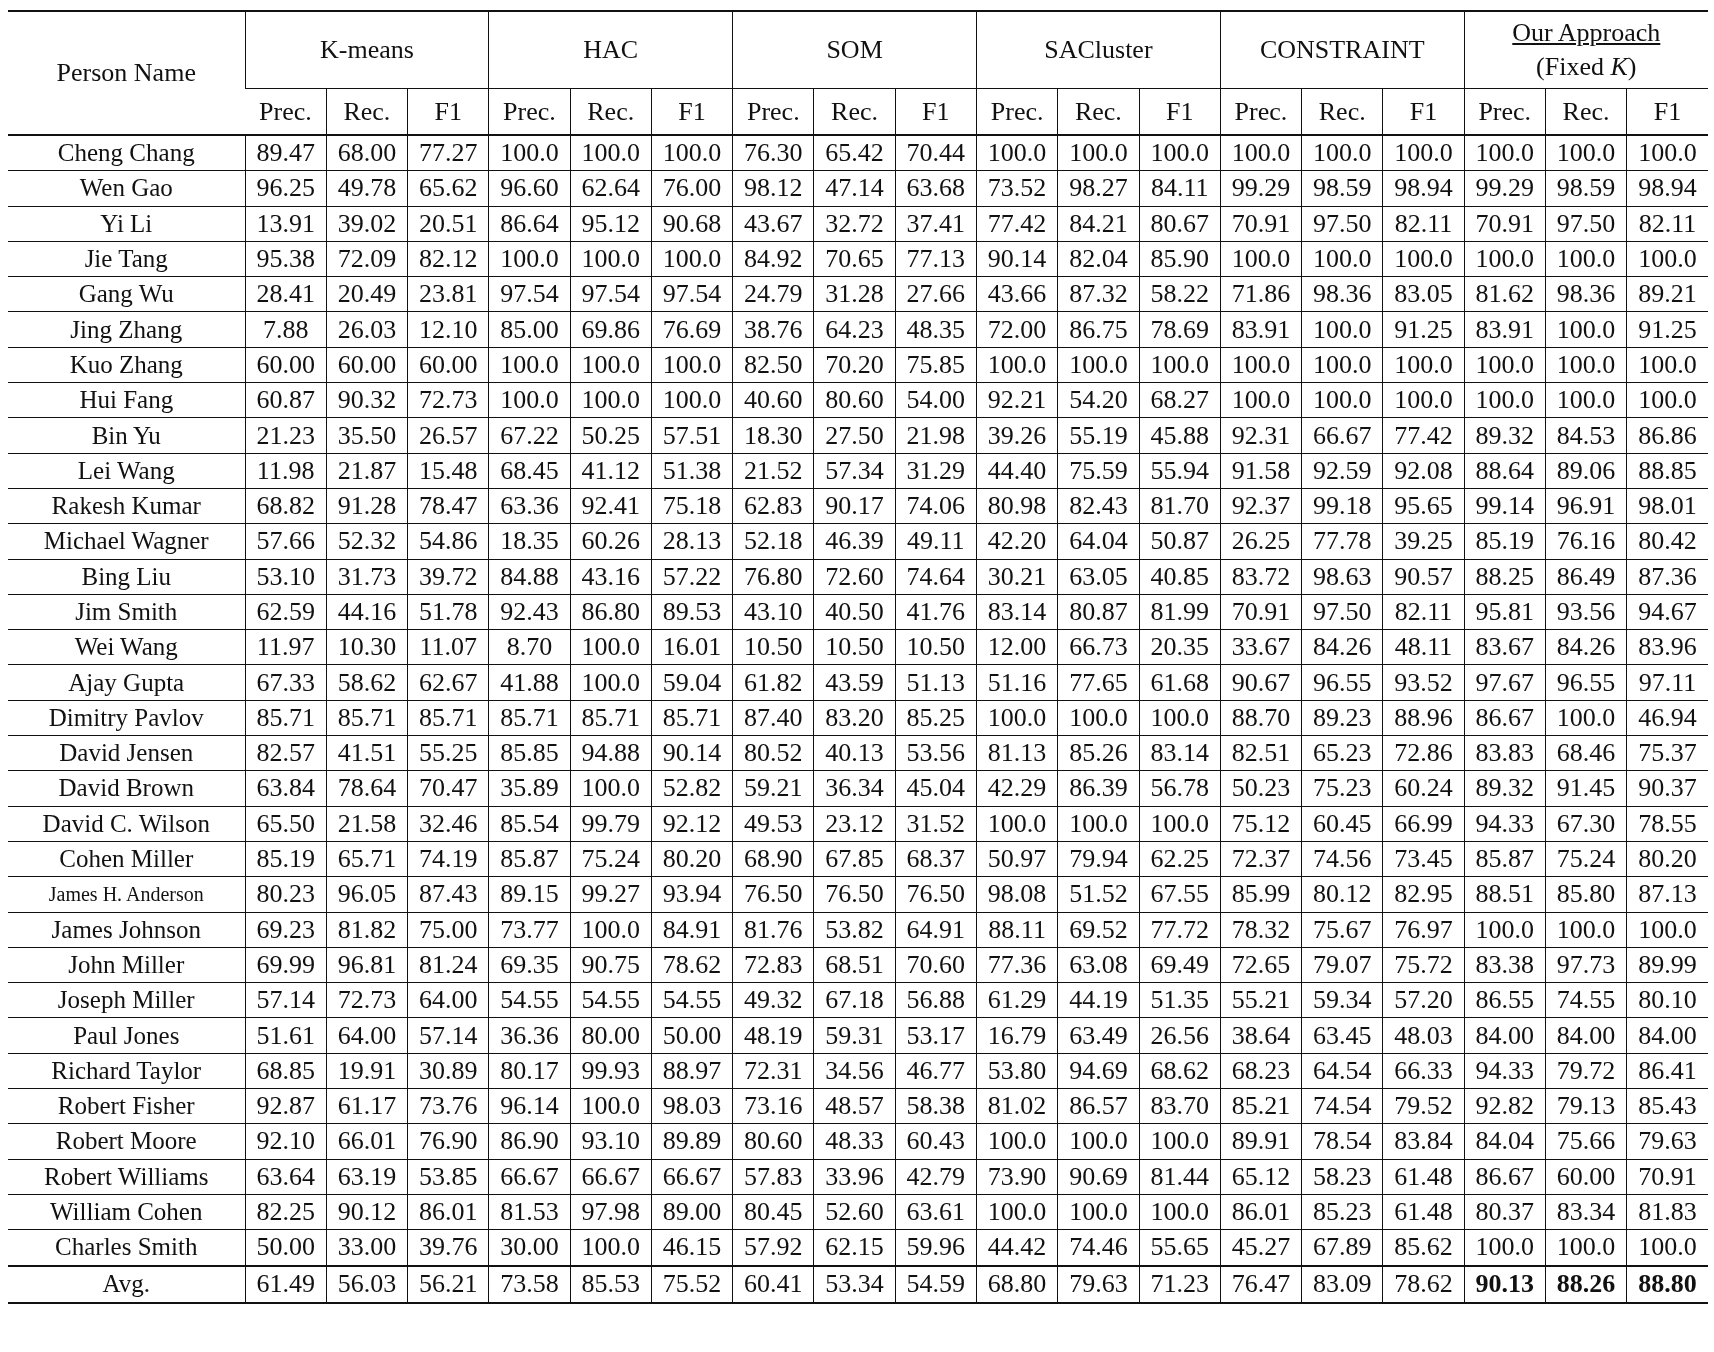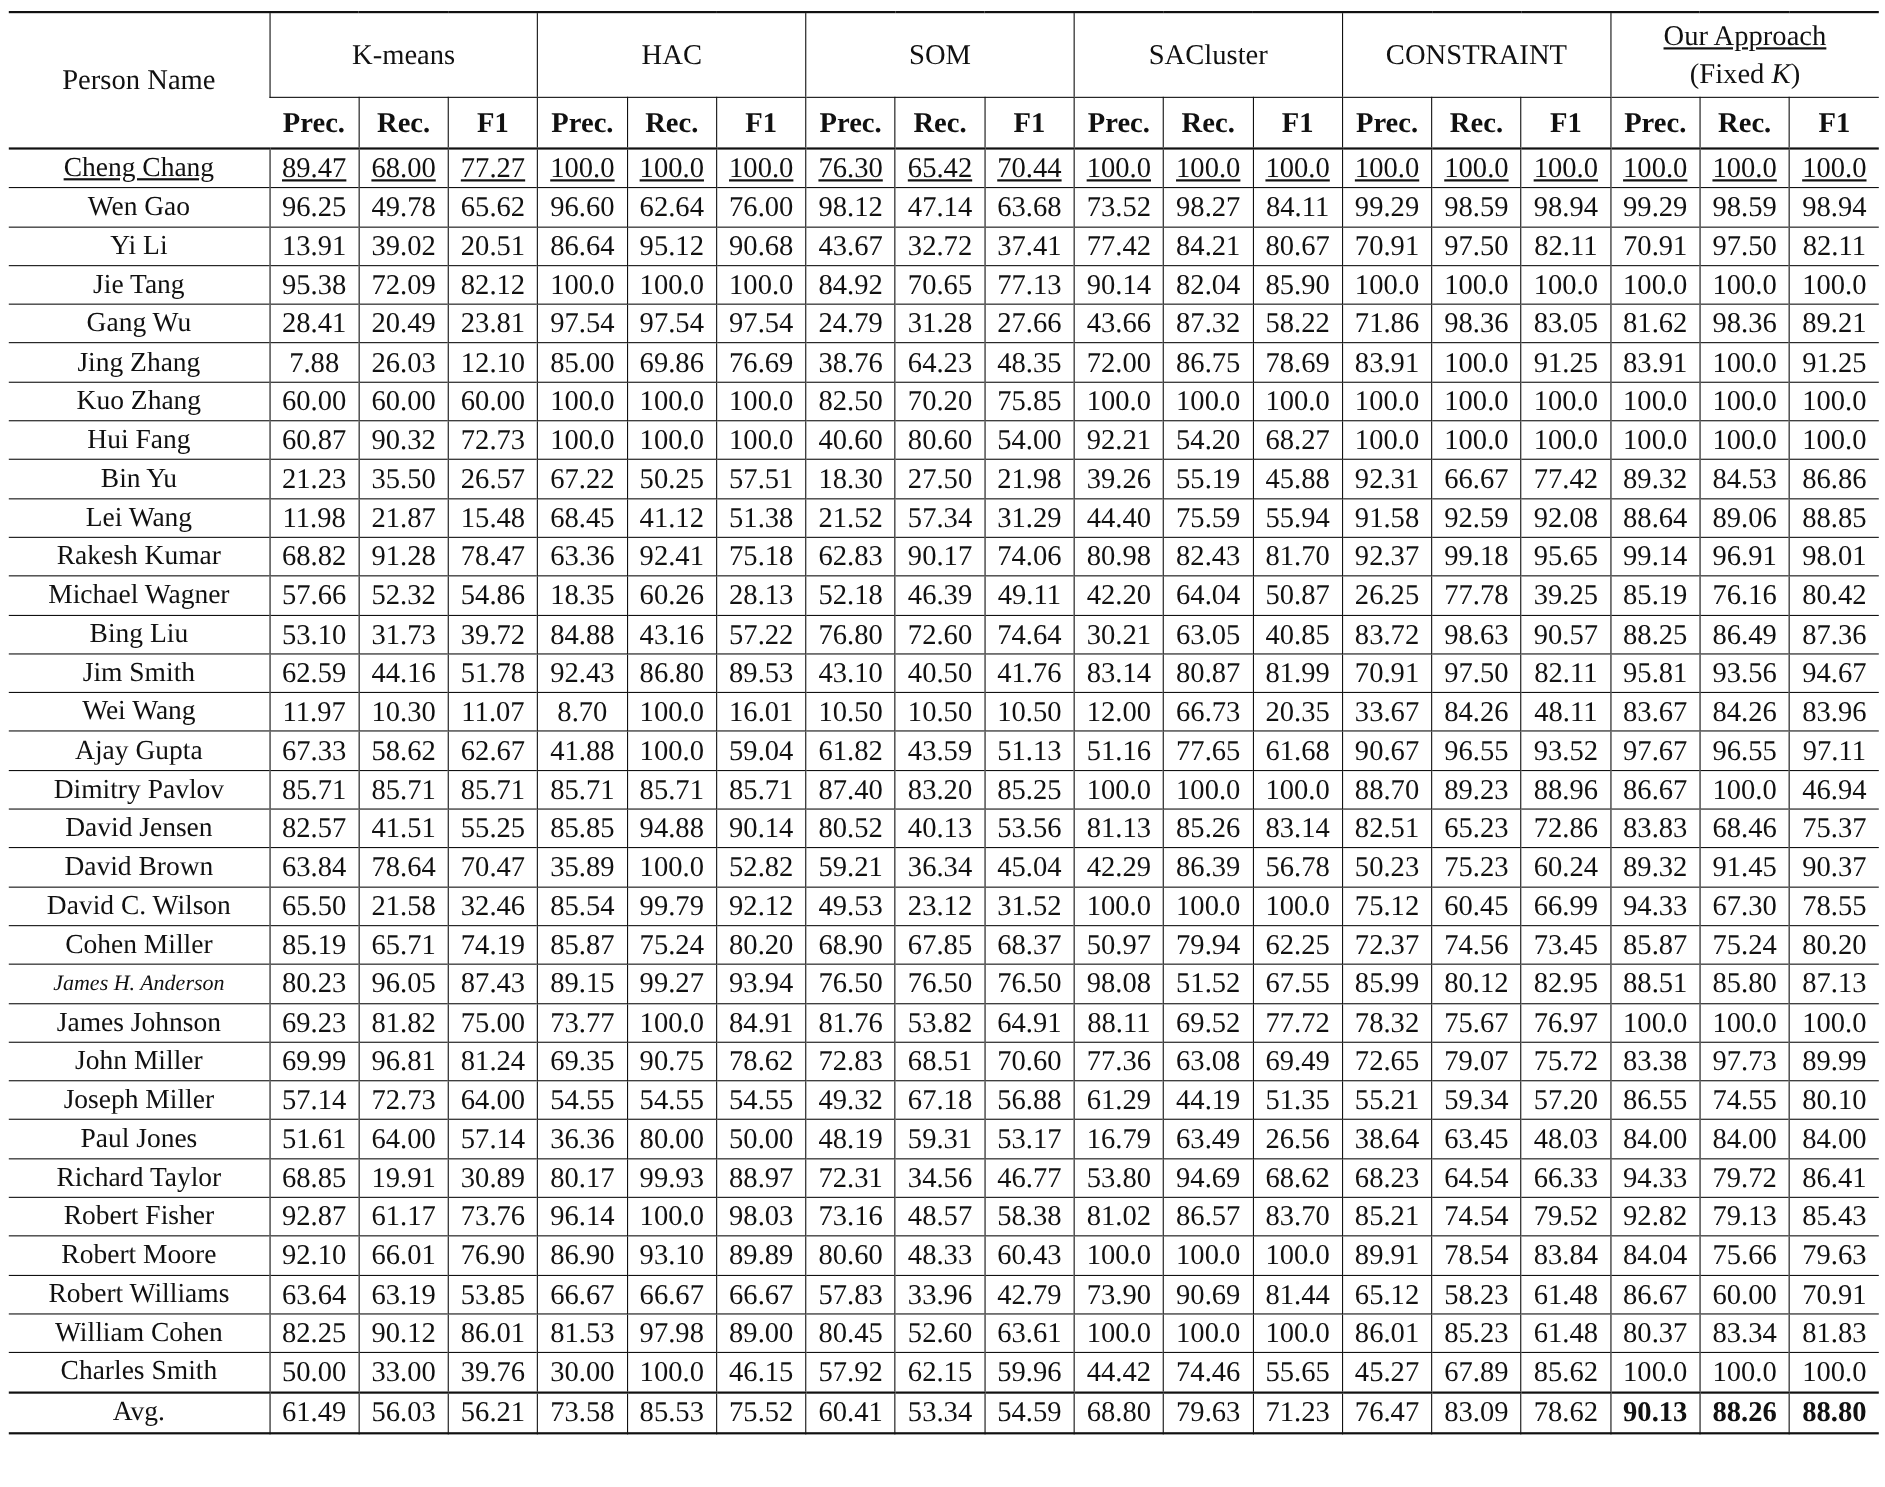--- a/index.html
+++ b/index.html
@@ -19,26 +19,26 @@
     text-align: center;
     padding: 0;
     font-weight: normal;
     white-space: nowrap;
     overflow: hidden;
   }
   th:first-child, td:first-child { border-left: none; }
   thead th { font-size: 26px; }
   thead tr.h1 th { height: 76px; border-bottom: 1.5px solid #111; }
   thead tr.h1 th.pname { border-bottom: 2px solid #111; }
-  thead tr.h2 th { height: 45px; border-bottom: 2px solid #111; font-weight: bold; }
+  thead tr.h2 th { height: 45px; border-bottom: 2px solid #111; }
   tbody td { font-size: 26px; height: 34.3px; border-top: 1.5px solid #111; line-height: 30px; }
-  tbody tr.first td { border-top: none; text-decoration: underline; }
+  tbody tr.first td { border-top: none; }
   tbody tr.avg td { border-top: 2px solid #111; height: 35px; }
   td.name { font-size: 25px; }
-  td.name.small { font-size: 20px; font-style: italic; }
+  td.name.small { font-size: 20px; }
   td.bold { font-weight: bold; margin-left: 29px; }
   col.c-name { width: 237px; }
   col.c-val { width: 81.27px; }
   .method-title { line-height: 34px; display: inline-block; }
   .italic { font-style: italic; }
 </style>
 </head>
 <body>
 
 <div class="wrap">

